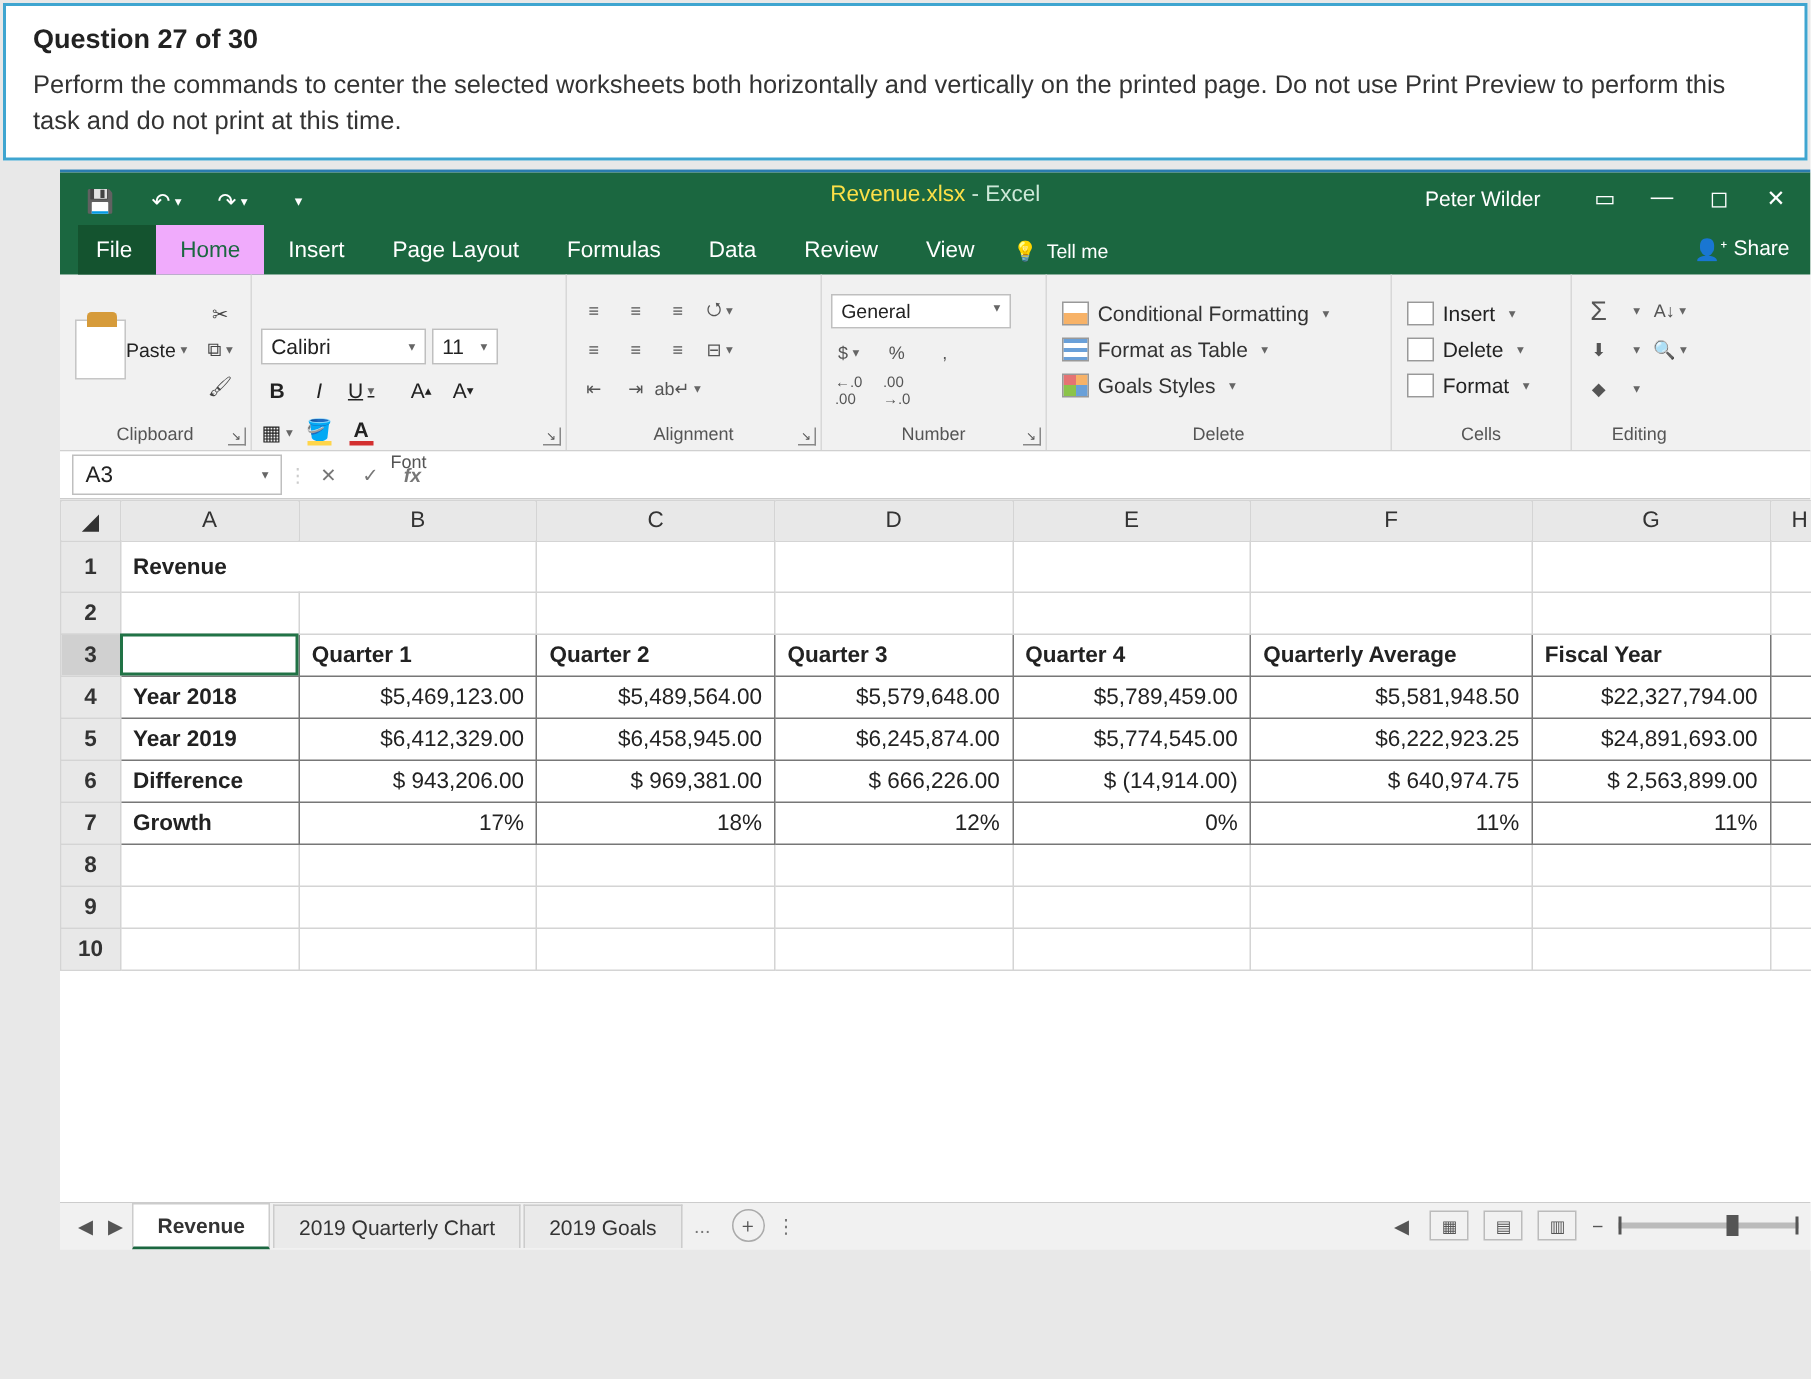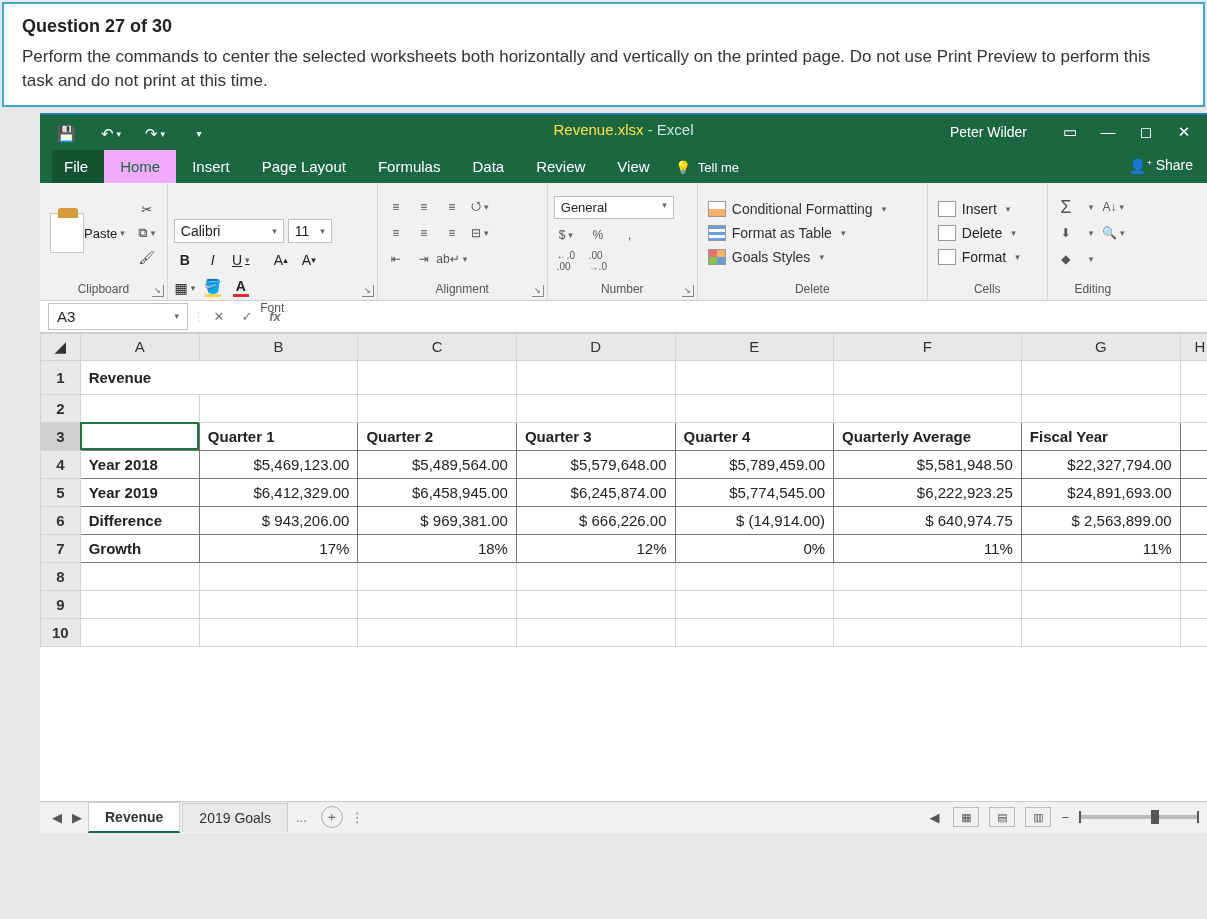--- a/index.html
+++ b/index.html
@@ -465,20 +465,21 @@
             <td></td>
           </tr>
       </tbody>
     </table>
   </div>
 
   <div class="sheet-tabs">
     <span class="nav-arrow">◀</span>
     <span class="nav-arrow">▶</span>
     <div class="stab active">Revenue</div>
+    <div class="stab">2019 Quarterly Chart</div>
     <div class="stab">2019 Goals</div>
     <span class="dots">...</span>
     <div class="stab-add">＋</div>
     <span class="dots">⋮</span>
     <div class="statusbar-right">
       <span class="nav-arrow">◀</span>
       <div class="view-btn">▦</div>
       <div class="view-btn">▤</div>
       <div class="view-btn">▥</div>
       <span>−</span>

